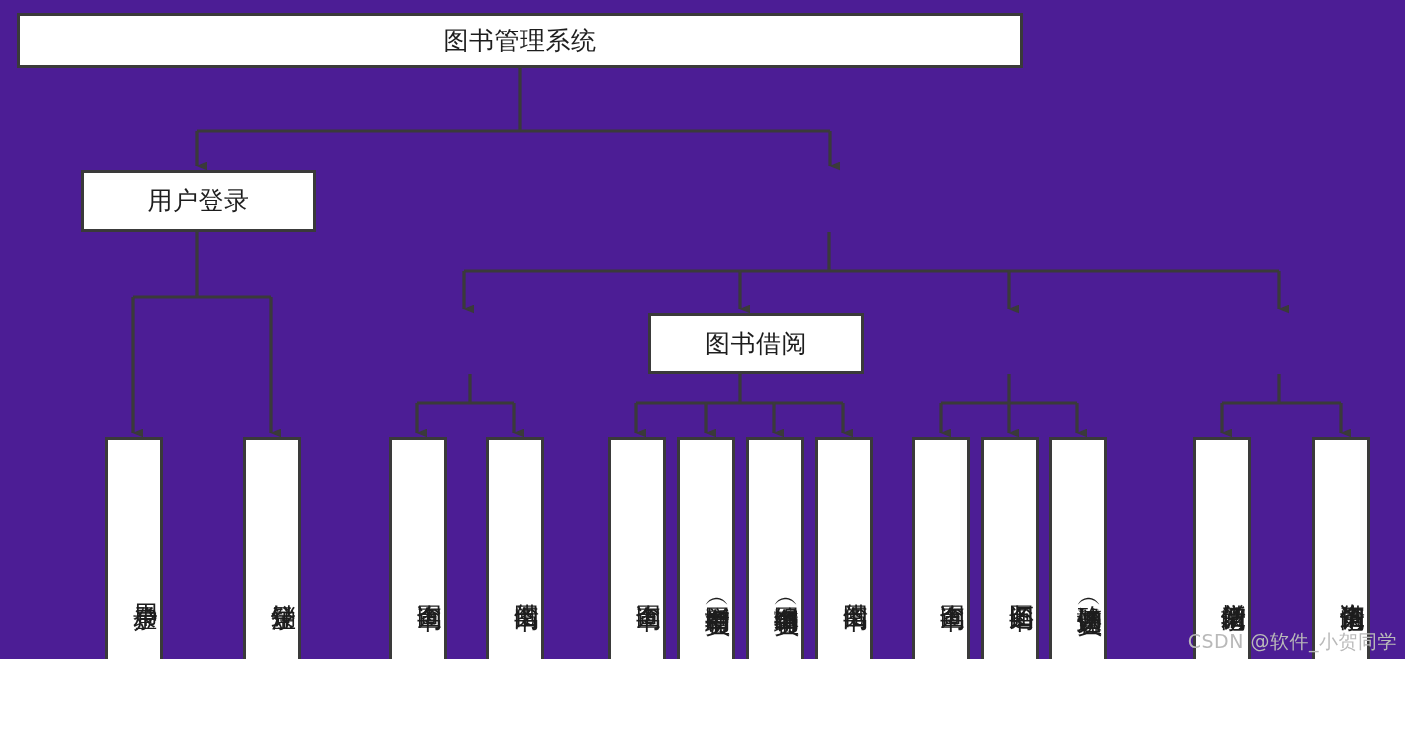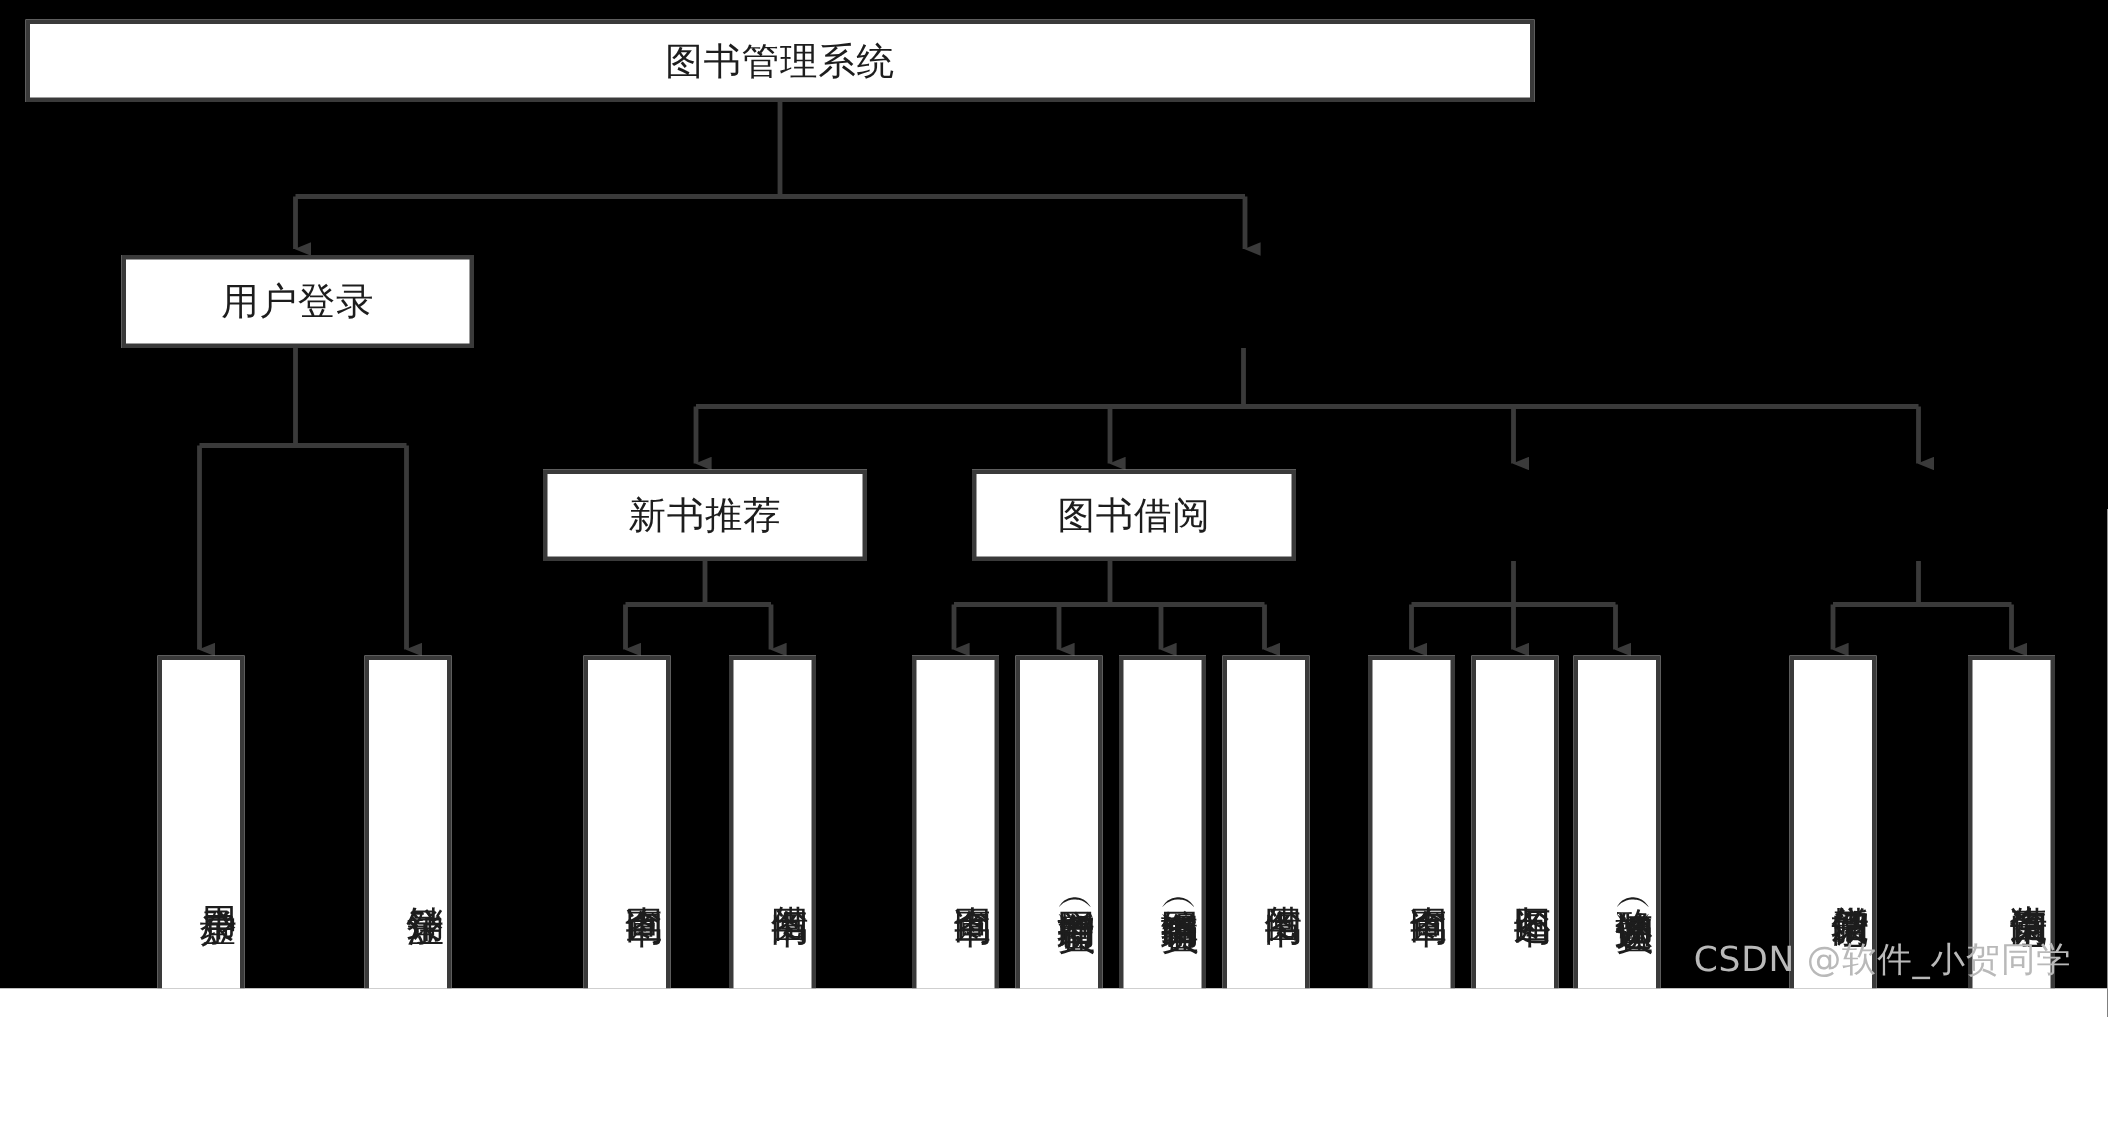--- a/index.html
+++ b/index.html
@@ -7,21 +7,21 @@
     padding: 0;
     background: #ffffff;
   }
   body {
     font-family: "DejaVu Sans", "Liberation Sans", sans-serif;
   }
   #canvas {
     position: relative;
     width: 1405px;
     height: 659px;
-    background: #000000;
+    background: #4c1d95;
     overflow: hidden;
   }
   svg.wires {
     position: absolute;
     left: 0;
     top: 0;
     width: 1405px;
     height: 747px;
     pointer-events: none;
   }
@@ -58,23 +58,23 @@
     display: block;
     writing-mode: vertical-rl;
     text-orientation: upright;
     text-align: center;
   }
   .leaf-tall .vlabel {
     padding-top: 8px;
   }
   .watermark {
     position: absolute;
-    right: 24px;
+    right: 8px;
     bottom: 4px;
-    font-size: 23px;
+    font-size: 19px;
     color: #b9b9b9;
     white-space: nowrap;
     letter-spacing: 0.5px;
   }
 </style>
 </head>
 <body>
 
 <div id="canvas">
 
@@ -126,21 +126,20 @@
       <path d="M1222,403 L1222,433" marker-end="url(#arrowhead)"></path>
       <path d="M1341,403 L1341,433" marker-end="url(#arrowhead)"></path>
     </g>
   </svg>
 
   <div class="node node-h node-root" style="left:17px; top:13px; width:1006px; height:55px;">图书管理系统</div>
 
   <div class="node node-h" style="left:81px; top:170px; width:235px; height:62px;">用户登录</div>
 
 
-  <div class="node node-h" style="left:362px; top:313px; width:216px; height:61px;">新书推荐</div>
 
   <div class="node node-h" style="left:632px; top:313px; width:216px; height:61px;margin-left:16px;">图书借阅</div>
 
 
 
   <div class="node node-v" style="left:105px; top:437px; width:58px; height:296px;">
     <span class="vlabel">用户登录</span>
   </div>
   <div class="node node-v" style="left:243px; top:437px; width:58px; height:296px;">
     <span class="vlabel">注销登录</span>

